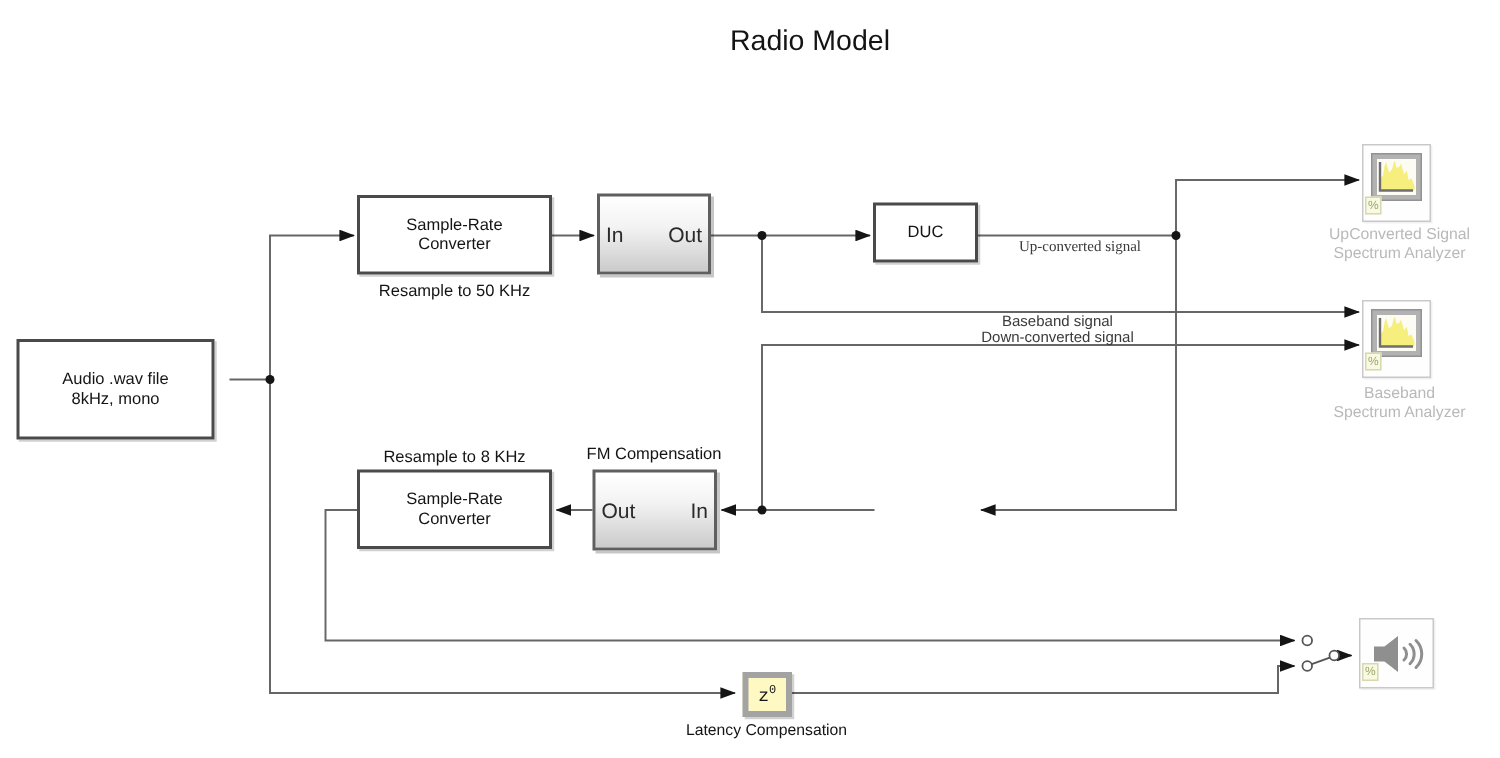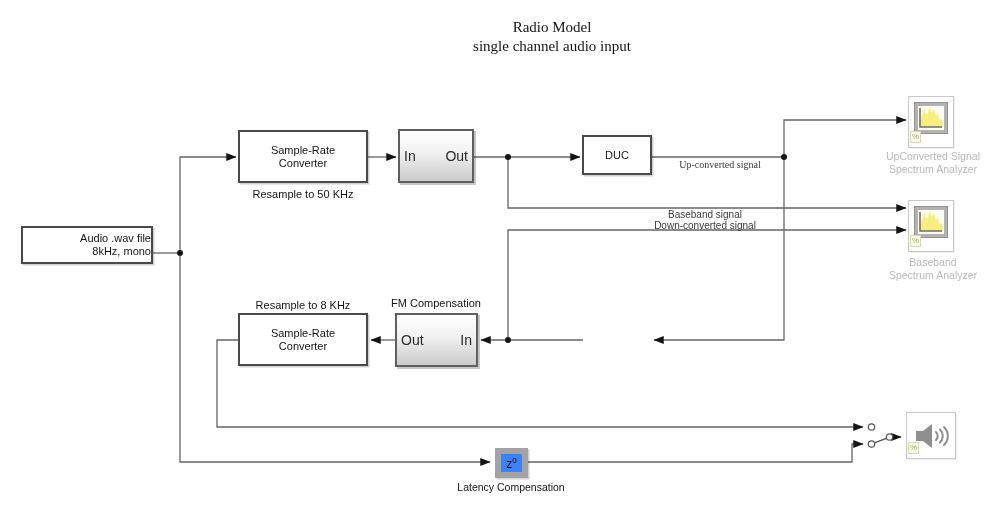--- a/index.html
+++ b/index.html
@@ -2,22 +2,22 @@
 <html><head>
 <meta charset="utf-8">
 <style>
   html,body{margin:0;padding:0;background:#ffffff;}
   #canvas{
     position:relative;width:1000px;height:505px;background:#ffffff;overflow:hidden;
     font-family:"Liberation Sans", sans-serif;color:#1f1f1f;
   }
   #wires{position:absolute;left:0;top:0;width:1000px;height:505px;}
   .title{
-    position:absolute;left:252px;top:18px;width:600px;text-align:center;
-    font-size:15px;line-height:19px;color:#141414;font-family:Liberation Serif, serif;
+    position:absolute;left:240px;top:18px;width:600px;text-align:center;
+    font-size:19px;line-height:19px;color:#141414;
   }
   .block{
     position:absolute;background:#ffffff;border:2px solid #4a4a4a;box-sizing:border-box;
     display:flex;flex-direction:column;align-items:center;justify-content:center;
     font-size:11px;line-height:13px;text-align:center;color:#141414;
     box-shadow:1.5px 1.5px 0 rgba(0,0,0,0.18);
   }
   .gradient-block{
     position:absolute;border:2px solid #5f5f5f;box-sizing:border-box;
     background:linear-gradient(180deg,#ffffff 0%,#f3f3f3 40%,#cbcbcb 100%);
@@ -44,23 +44,23 @@
     position:absolute;left:5px;top:5px;width:34px;height:32px;
     background:#b2b2b2;border:1px solid #929292;box-sizing:border-box;padding:3px;
   }
   .scope-screen{position:relative;width:100%;height:100%;background:#fcfcf2;}
   .comment-badge{
     position:absolute;left:1px;bottom:4px;width:11px;height:12px;
     background:#fafae4;border:1px solid #d6d8b0;box-sizing:border-box;
     font-size:8px;line-height:10px;text-align:center;color:#9aa86a;
   }
   .zblock{
-    position:absolute;background:#3b82f6;border:6px solid #a3a3a3;box-sizing:border-box;
+    position:absolute;background:#fef9c3;border:4px solid #a3a3a3;box-sizing:border-box;
     display:flex;align-items:center;justify-content:center;
-    font-size:12px;color:#141414;box-shadow:1.5px 1.5px 0 rgba(0,0,0,0.18);
+    font-size:12px;color:#141414;box-shadow:1.5px 1.5px 0 rgba(0,0,0,0.18);font-family:Liberation Mono, monospace;
   }
   .zblock sup{font-size:8px;}
 </style>
 </head>
 <body>
 
 <div id="canvas">
 
   <svg id="wires" viewBox="0 0 1000 505">
     <defs>
@@ -96,24 +96,23 @@
     <g>
       <line x1="874.5" y1="442.8" x2="887" y2="438.2" stroke="#555" stroke-width="1.3"></line>
       <circle cx="871.5" cy="427" r="3.2" fill="#ffffff" stroke="#555" stroke-width="1.2"></circle>
       <circle cx="871.5" cy="444" r="3.2" fill="#ffffff" stroke="#555" stroke-width="1.2"></circle>
       <circle cx="889.5" cy="437" r="3.2" fill="#ffffff" stroke="#555" stroke-width="1.2"></circle>
     </g>
   </svg>
 
   <div class="title">
     <div>Radio Model</div>
-    <div>single channel audio input</div>
   </div>
 
-  <div class="block" style="left:21px;top:226px;width:132px;height:38px;align-items:flex-end;">
+  <div class="block" style="left:11px;top:226px;width:132px;height:67px;">
     <div>Audio .wav file</div>
     <div>8kHz, mono</div>
   </div>
 
   <div class="block" style="left:238px;top:130px;width:130px;height:53px;">
     <div>Sample-Rate</div>
     <div>Converter</div>
   </div>
   <div class="caption" style="left:238px;top:188px;width:130px;">Resample to 50 KHz</div>
 

